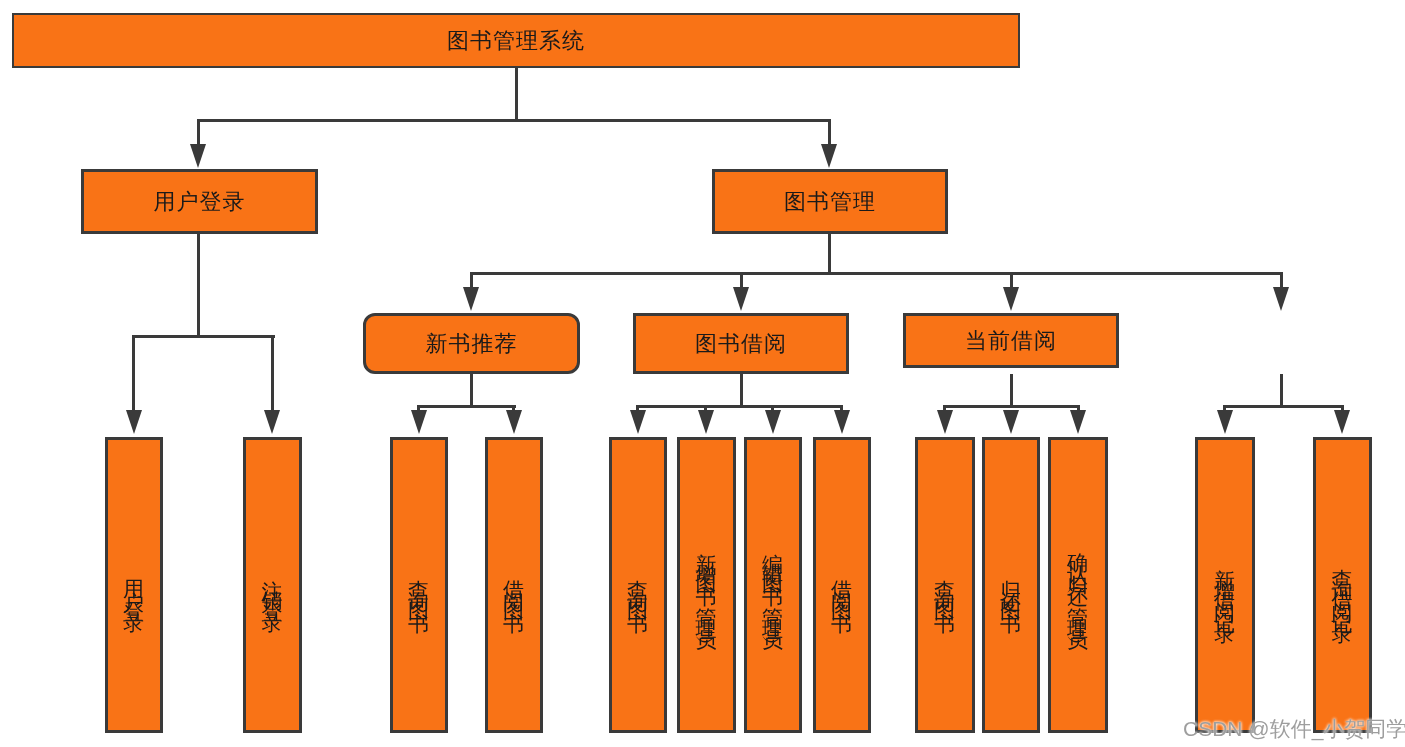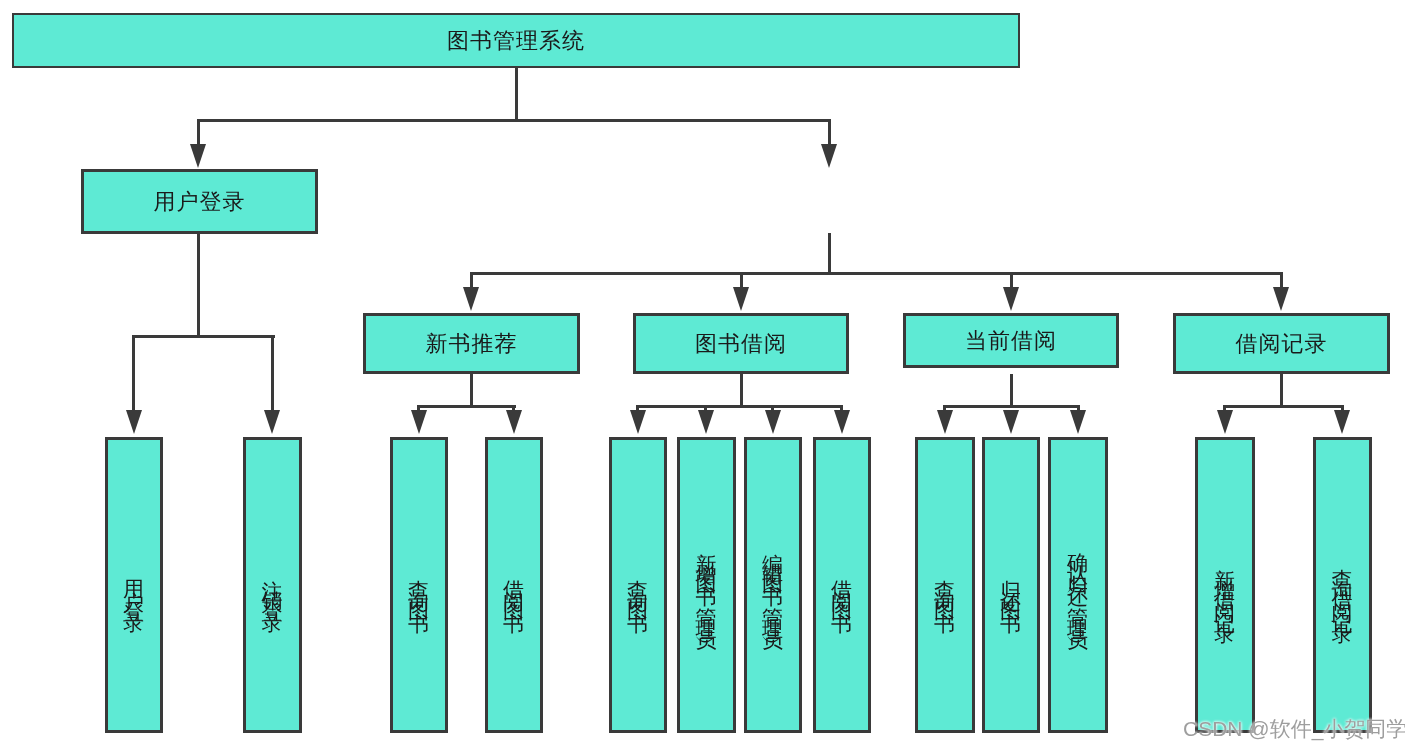--- a/index.html
+++ b/index.html
@@ -4,21 +4,21 @@
 <style>
   * { margin:0; padding:0; box-sizing:border-box; }
   html,body { background:#fff; }
   body { font-family:"Liberation Sans","DejaVu Sans",sans-serif; }
   .canvas {
     position:relative; width:1405px; height:747px;
     background:var(--background,#ffffff); overflow:hidden;
   }
   .box {
     position:absolute; border:3px solid var(--line,#3a3a3a);
-    background:#5eead4; display:flex; align-items:center; justify-content:center;
+    background:#f97316; display:flex; align-items:center; justify-content:center;
     color:var(--text,#1a1a1a); z-index:1;
   }
   .root-box { border-width:2px; }
   .h-label { font-size:22px; letter-spacing:1px; white-space:nowrap; }
   .leaf {
     writing-mode:vertical-rl; text-orientation:mixed;
     font-size:21px; letter-spacing:11px; line-height:1;
   }
   .leaf .h-label { font-size:21px; letter-spacing:inherit; }
   .vline { position:absolute; width:3px; background:var(--line,#3a3a3a); z-index:0; }
@@ -46,50 +46,50 @@
   <div class="vline" style="left:515px; top:68px; height:52px;"></div>
   <div class="hline" style="left:197px; top:119px; width:634px;"></div>
   <div class="vline" style="left:197px; top:119px; height:28px;"></div>
   <div class="vline" style="left:828px; top:119px; height:28px;"></div>
   <div class="arrow" style="left:190px; top:144px;"></div>
   <div class="arrow" style="left:821px; top:144px;"></div>
 
   <div class="box" style="left:81px; top:169px; width:237px; height:65px;">
     <span class="h-label">用户登录</span>
   </div>
+  <div class="box" style="left:712px; top:169px; width:236px; height:65px;">
+    <span class="h-label">图书管理</span>
+  </div>
 
   <div class="vline" style="left:197px; top:234px; height:103px;"></div>
   <div class="hline" style="left:132px; top:335px; width:143px;"></div>
   <div class="vline" style="left:132px; top:335px; height:76px;"></div>
   <div class="vline" style="left:271px; top:335px; height:76px;"></div>
   <div class="arrow" style="left:126px; top:410px;"></div>
   <div class="arrow" style="left:264px; top:410px;"></div>
 
   <div class="vline" style="left:828px; top:233px; height:41px;"></div>
   <div class="hline" style="left:470px; top:272px; width:813px;"></div>
   <div class="vline" style="left:470px; top:272px; height:16px;"></div>
   <div class="vline" style="left:740px; top:272px; height:16px;"></div>
   <div class="vline" style="left:1010px; top:272px; height:16px;"></div>
   <div class="vline" style="left:1280px; top:272px; height:16px;"></div>
   <div class="arrow" style="left:463px; top:287px;"></div>
   <div class="arrow" style="left:733px; top:287px;"></div>
   <div class="arrow" style="left:1003px; top:287px;"></div>
   <div class="arrow" style="left:1273px; top:287px;"></div>
 
-  <div class="box" style="left:363px; top:313px; width:217px; height:61px;">
+  <div class="box" style="left:363px; top:313px; width:217px; height:61px;border-radius:12px;">
     <span class="h-label">新书推荐</span>
   </div>
   <div class="box" style="left:633px; top:313px; width:216px; height:61px;align-items:center;">
     <span class="h-label">图书借阅</span>
   </div>
   <div class="box" style="left:903px; top:313px; width:216px; height:55px;">
     <span class="h-label">当前借阅</span>
-  </div>
-  <div class="box" style="left:1173px; top:313px; width:217px; height:61px;">
-    <span class="h-label">借阅记录</span>
   </div>
 
   <div class="vline" style="left:470px; top:374px; height:33px;"></div>
   <div class="hline" style="left:417px; top:405px; width:99px;"></div>
   <div class="vline" style="left:417px; top:405px; height:8px;"></div>
   <div class="vline" style="left:512px; top:405px; height:8px;"></div>
   <div class="arrow" style="left:411px; top:410px;"></div>
   <div class="arrow" style="left:506px; top:410px;"></div>
 
   <div class="vline" style="left:740px; top:374px; height:33px;"></div>

